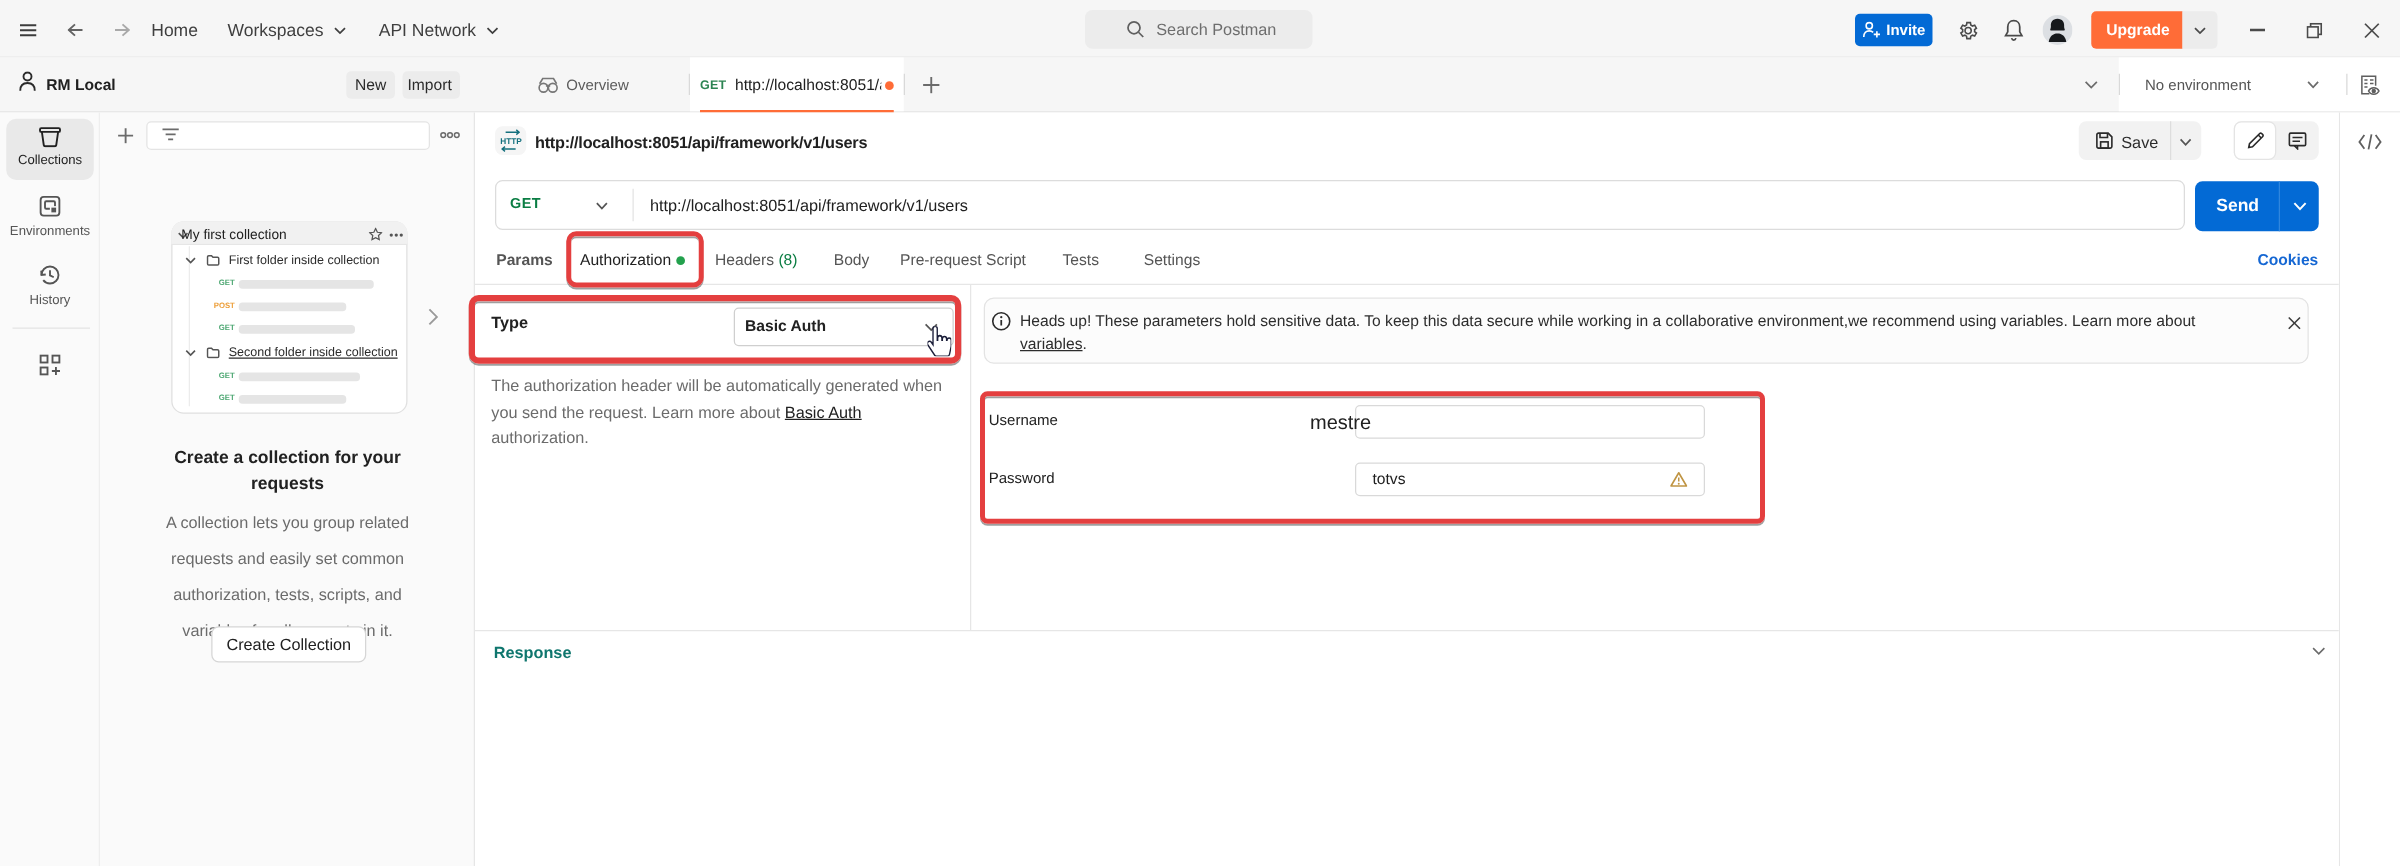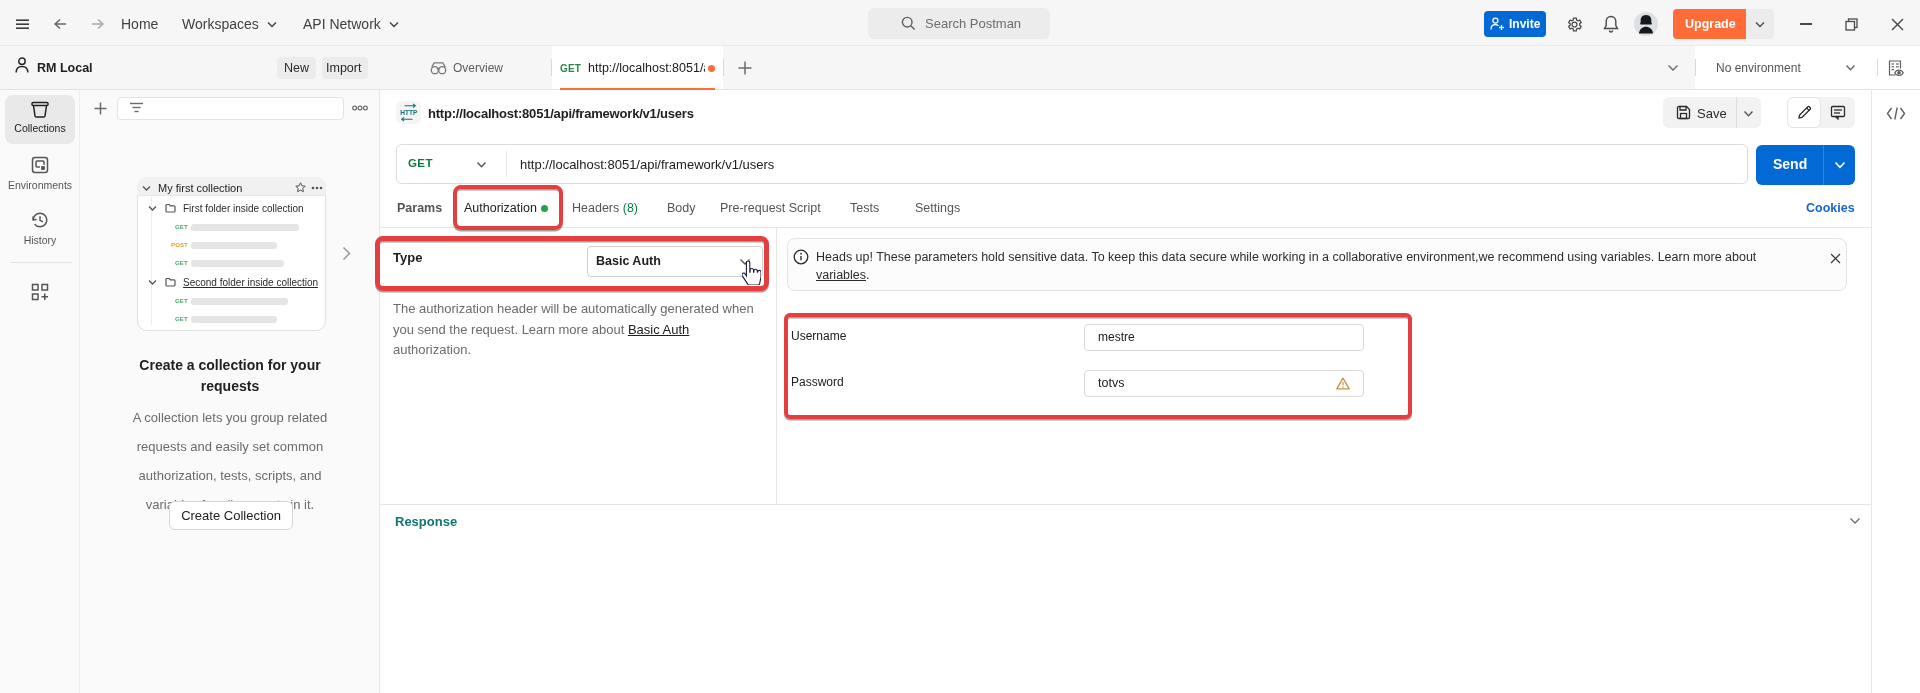--- a/index.html
+++ b/index.html
@@ -221,21 +221,21 @@
         <circle cx="8" cy="3" r="1.9"></circle>
         <circle cx="13.4" cy="3" r="1.9"></circle>
       </g>
     </svg>
 
   <div class="abs" style="left:137px;top:177px;width:189px;height:154px;background:#fff;border:1px solid #e0e0e0;border-radius:10px;"></div>
   <div class="abs" style="left:137px;top:177px;width:189px;height:19px;background:#f1f1f1;border-radius:10px 10px 0 0;border-bottom:1px solid #e6e6e6;"></div>
   <svg class="abs" style="left:142px;top:185px;" width="9" height="7" viewBox="0 0 9 7">
       <polyline points="1,1.5 4.5,5 8,1.5" stroke="#555" stroke-width="1.3" fill="none"></polyline>
     </svg>
-  <div class="txt" style="left:158px;top:182px;font-size:11px;color:#212121;">My first collection</div>
+  <div class="txt" style="left:145px;top:182px;font-size:11px;color:#212121;">My first collection</div>
   <svg class="abs" style="left:295px;top:182px;" width="11" height="11" viewBox="0 0 11 11">
       <path d="M5.5 0.8 L6.9 3.8 L10.2 4.2 L7.8 6.4 L8.4 9.7 L5.5 8.1 L2.6 9.7 L3.2 6.4 L0.8 4.2 L4.1 3.8 Z" fill="none" stroke="#555" stroke-width="1"></path>
     </svg>
   <svg class="abs" style="left:311px;top:186px;" width="12" height="4" viewBox="0 0 12 4">
       <g fill="#555">
         <circle cx="2" cy="2" r="1.3"></circle>
         <circle cx="6" cy="2" r="1.3"></circle>
         <circle cx="10" cy="2" r="1.3"></circle>
       </g>
     </svg>
@@ -370,21 +370,21 @@
   <svg class="abs" style="left:1830px;top:253px;" width="11" height="11" viewBox="0 0 11 11">
       <g stroke="#3c3c3c" stroke-width="1.3">
         <line x1="1" y1="1" x2="10" y2="10"></line>
         <line x1="10" y1="1" x2="1" y2="10"></line>
       </g>
     </svg>
 
   <div class="abs" style="left:784px;top:313px;width:628px;height:106px;border:4px solid #e43f3f;border-radius:6px;box-shadow:0 1.5px 0 rgba(80,80,80,0.55), inset 0 1.5px 0 rgba(80,80,80,0.55);"></div>
   <div class="txt" style="left:791px;top:329px;font-size:12px;color:#212121;">Username</div>
   <div class="abs" style="left:1084px;top:324px;width:280px;height:27px;background:#fff;border:1px solid #d9d9d9;border-radius:4px;"></div>
-  <div class="txt" style="left:1098px;top:330px;font-size:12px;color:#212121;">mestre</div>
+  <div class="txt" style="left:1048px;top:330px;font-size:16px;color:#212121;">mestre</div>
   <div class="txt" style="left:791px;top:375px;font-size:12px;color:#212121;">Password</div>
   <div class="abs" style="left:1084px;top:370px;width:280px;height:27px;background:#fff;border:1px solid #d9d9d9;border-radius:4px;"></div>
   <div class="txt" style="left:1098px;top:376px;font-size:12.5px;color:#212121;">totvs</div>
   <svg class="abs" style="left:1336px;top:377px;" width="14" height="13" viewBox="0 0 14 13">
       <path d="M7 1.2 L13.2 11.8 L0.8 11.8 Z" fill="none" stroke="#c09544" stroke-width="1.3" stroke-linejoin="round"></path>
       <line x1="7" y1="5" x2="7" y2="8.2" stroke="#c09544" stroke-width="1.2"></line>
       <circle cx="7" cy="10" r="0.8" fill="#c09544"></circle>
     </svg>
 
   <div class="abs" style="left:380px;top:504px;width:1491px;height:1px;background:#e6e6e6;"></div>

